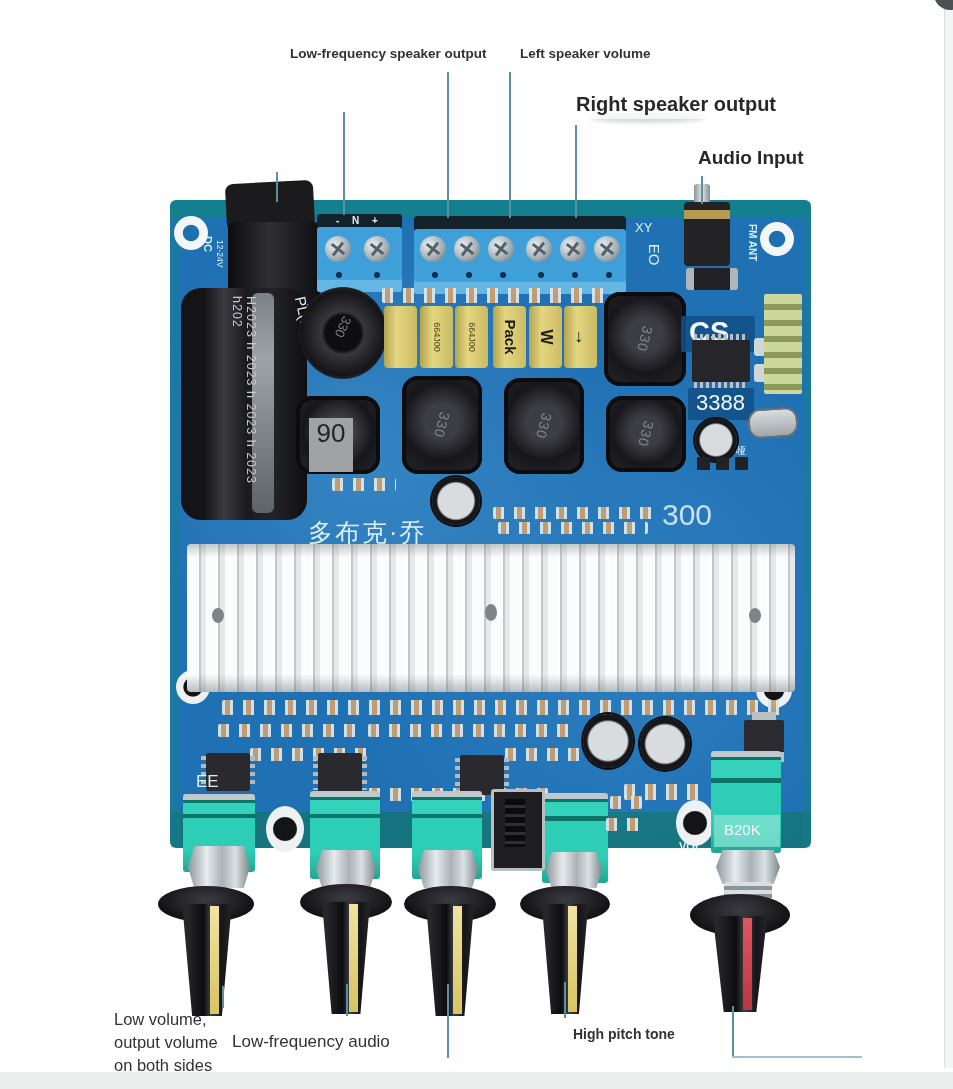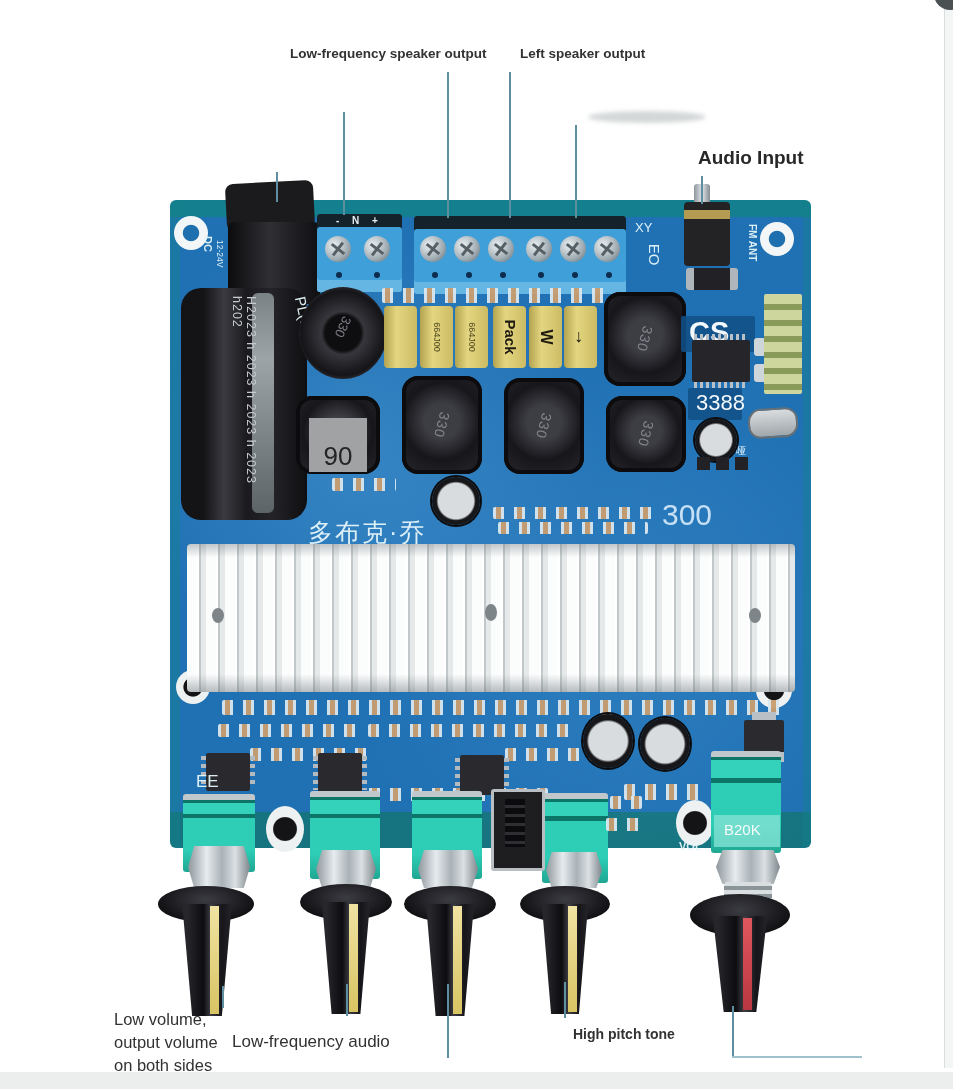--- a/index.html
+++ b/index.html
@@ -138,21 +138,21 @@
   <div class="ind" style="left:504px;top:378px;width:80px;height:96px;">
     <span>330</span>
     </div>
   <div class="ind" style="left:604px;top:292px;width:82px;height:94px;">
     <span>330</span>
     </div>
   <div class="ind" style="left:606px;top:396px;width:80px;height:76px;">
     <span>330</span>
     </div>
   <div class="ind" style="left:296px;top:396px;width:84px;height:78px;"></div>
-  <div class="abs" style="left:309px;top:418px;width:58px;height:54px;background:#a0a2a4;display:flex;align-items:flex-end;justify-content:center;">
+  <div class="abs" style="left:309px;top:418px;width:44px;height:54px;background:#a0a2a4;display:flex;align-items:flex-start;justify-content:center;">
     <span style="font-size:26px;color:#242424;">90</span>
     </div>
 
   <div class="smdrow" style="left:382px;top:288px;width:228px;height:15px;"></div>
   <div class="ycap" style="left:384px;top:306px;">
       <span></span>
     </div>
   <div class="ycap" style="left:420px;top:306px;">
       <span style="font-size:9px;">664J00</span>
     </div>
@@ -169,21 +169,21 @@
       <span style="font-size:18px;color:#1f1b10;">→</span>
     </div>
 
   <div class="abs" style="left:686px;top:268px;width:52px;height:22px;border-radius:3px;background:linear-gradient(90deg,#aeb6bb 0 8px,#222226 8px 44px,#aeb6bb 44px);"></div>
   <div class="bluebox" style="left:681px;top:316px;width:74px;height:36px;">
     <span style="position:absolute;left:8px;top:0;font-size:29px;font-weight:600;">CS</span>
     </div>
   <div class="soic-h" style="left:692px;top:340px;width:58px;height:42px;"></div>
   <div class="abs" style="left:754px;top:338px;width:12px;height:18px;border-radius:3px;background:#cfd6da;"></div>
   <div class="abs" style="left:754px;top:364px;width:12px;height:18px;border-radius:3px;background:#cfd6da;"></div>
-  <div class="bluebox" style="left:688px;top:388px;width:54px;height:32px;">
+  <div class="bluebox" style="left:688px;top:388px;width:66px;height:32px;">
     <span style="position:absolute;left:8px;top:2px;font-size:22px;">3388</span>
     </div>
   <div class="abs" style="left:764px;top:294px;width:38px;height:100px;border-radius:2px;background:repeating-linear-gradient(180deg,#ccd69d 0 10px,#8a9a58 10px 16px);"></div>
   <div class="abs" style="left:748px;top:408px;width:46px;height:26px;border-radius:13px;background:linear-gradient(180deg,#d9dddf,#9fa6aa);border:2px solid #697075;transform:rotate(-4deg);"></div>
   <div class="ecap" style="left:695px;top:419px;width:42px;height:42px;"></div>
   <div class="abs" style="left:697px;top:457px;width:52px;height:13px;background:repeating-linear-gradient(90deg,#222226 0 13px,rgba(0,0,0,0) 13px 19px);"></div>
 
   <div class="ecap" style="left:432px;top:477px;width:48px;height:48px;"></div>
   <div class="smdrow" style="left:332px;top:478px;width:64px;height:13px;"></div>
   <div class="smdrow" style="left:493px;top:507px;width:162px;height:12px;"></div>
@@ -265,21 +265,22 @@
   <div class="leader" style="left:701px;top:176px;height:28px;"></div>
   <div class="leader" style="left:222px;top:986px;height:22px;"></div>
   <div class="leader" style="left:346px;top:984px;height:32px;"></div>
   <div class="leader" style="left:447px;top:984px;height:74px;"></div>
   <div class="leader" style="left:564px;top:982px;height:36px;"></div>
   <div class="leader" style="left:732px;top:1006px;height:52px;"></div>
   <div class="leader-h" style="left:732px;top:1056px;width:130px;"></div>
 
   <div class="smudge" style="left:588px;top:111px;width:118px;height:12px;"></div>
   <div class="lbl" style="left:290px;top:44px;font-size:13.5px;">Low-frequency speaker output</div>
-  <div class="lbl" style="left:520px;top:44px;font-size:13.5px;">Left speaker output</div>
+  <div class="lbl" style="left:520px;top:44px;font-size:13.5px;">Left speaker volume</div>
+  <div class="lbl" style="left:576px;top:90px;font-size:20px;color:#282828;">Right speaker output</div>
   <div class="lbl" style="left:698px;top:144px;font-size:19px;color:#282828;">Audio Input</div>
   <div class="lbl" style="left:114px;top:1008px;font-size:16.5px;font-weight:500;line-height:1.4;background:none;">
     <div>Low volume,</div>
     <div>output volume</div>
     <div>on both sides</div>
   </div>
   <div class="lbl" style="left:232px;top:1030px;font-size:17px;font-weight:500;background:none;">Low-frequency audio</div>
   <div class="lbl" style="left:573px;top:1024px;font-size:14px;">High pitch tone</div>
 
 </div>

